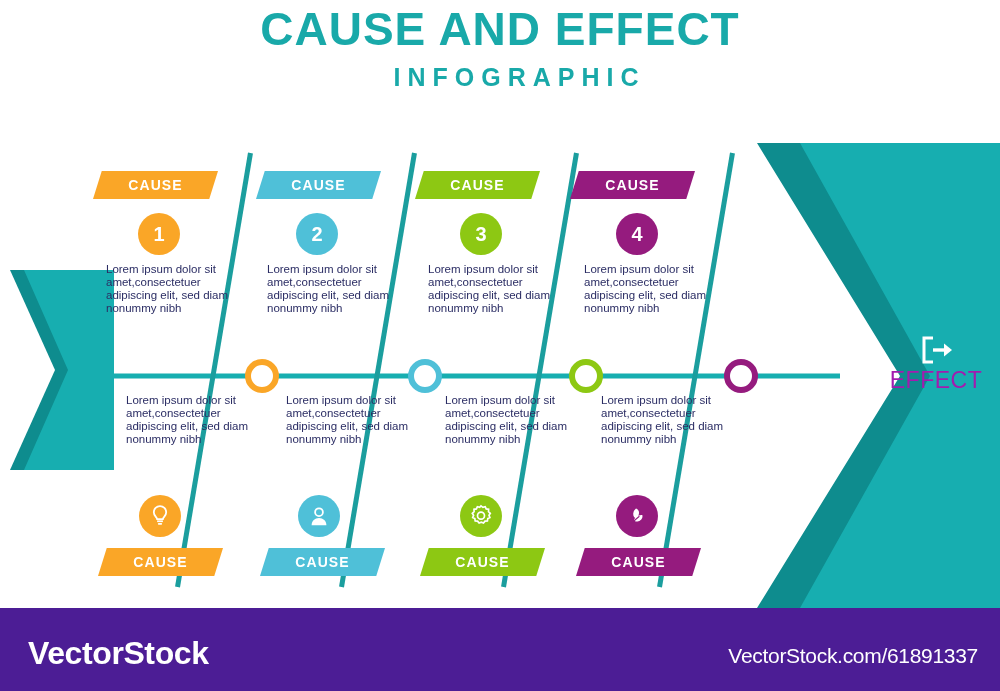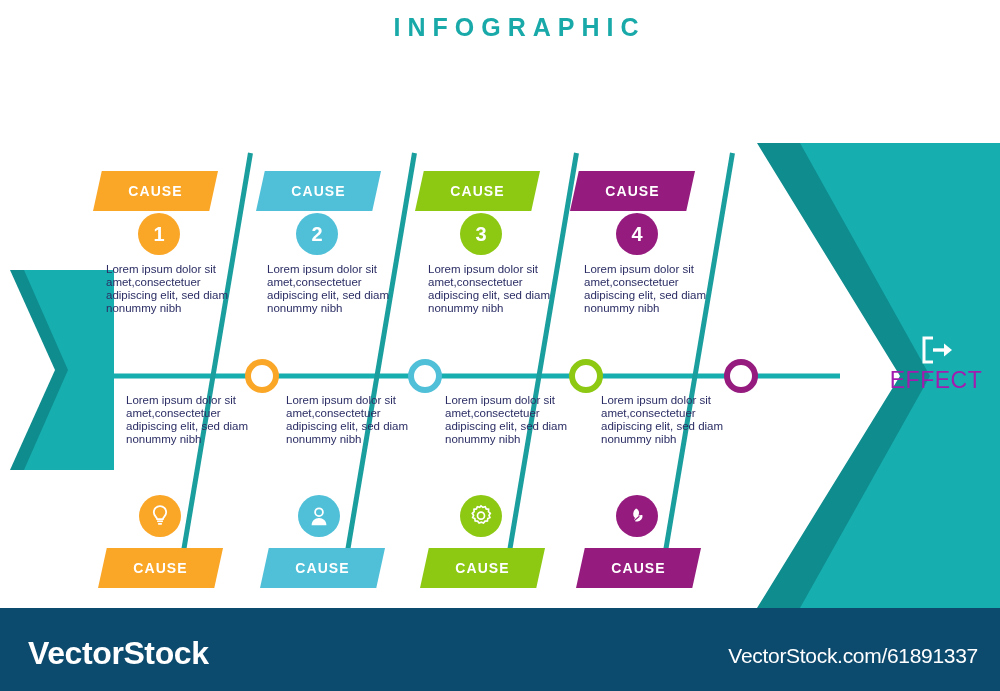--- a/index.html
+++ b/index.html
@@ -44,21 +44,21 @@
   
   #skeleton {
     position: absolute;
     top: 0; left: 0;
     width: 1000px; height: 691px;
   }
 
   
   .banner {
     position: absolute;
-    height: 40px;
+    height: 28px;
     width: 125px;
     display: flex;
     align-items: center;
     justify-content: center;
     color: #ffffff;
     font-size: 14px;
     font-weight: bold;
     letter-spacing: 1.1px;
   }
   .banner-top {
@@ -115,21 +115,21 @@
     font-size: 23px;
     letter-spacing: 0.5px;
     line-height: 26px;
   }
 
   
   #footer {
     position: absolute;
     left: 0; top: 608px;
     width: 1000px; height: 83px;
-    background: #0c4a6e;
+    background: #4c1d95;
   }
   .footer-logo {
     position: absolute;
     left: 28px; top: 27px;
     color: #ffffff;
     font-size: 32px;
     font-weight: bold;
     letter-spacing: -0.4px;
   }
   .footer-url {
@@ -139,20 +139,21 @@
     font-size: 21px;
     letter-spacing: -0.3px;
   }
 </style>
 </head>
 <body>
 
 <div id="stage">
 
   <div class="title-block">
+    <div class="title-main">CAUSE AND EFFECT</div>
     <div class="title-sub">INFOGRAPHIC</div>
   </div>
 
   <svg id="skeleton" viewBox="0 0 1000 691">
 
     <polygon points="10,270 10,470 112,470 112,270" fill="#0E8C8E"></polygon>
     <polygon points="10,270 55,370 10,470" fill="#FFFFFF"></polygon>
     <polygon points="24,270 114,270 114,470 24,470 68,370" fill="#17AEB0"></polygon>
 
     <line x1="112" y1="376" x2="840" y2="376" stroke="#17AEB0" stroke-width="5"></line>

